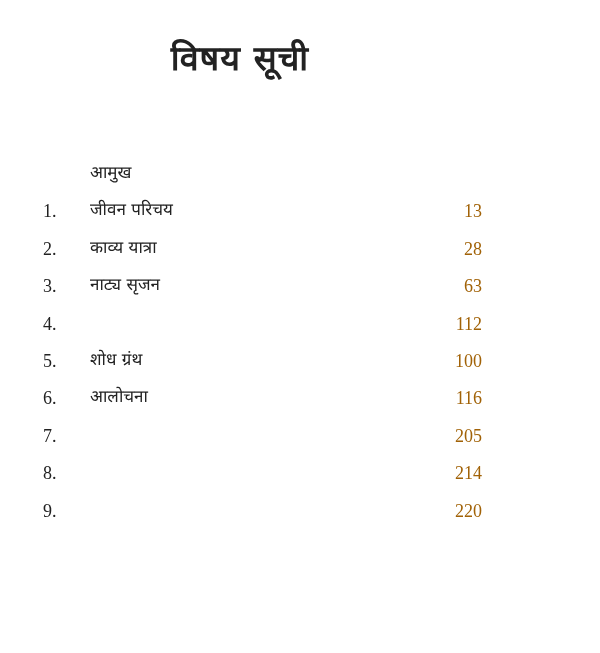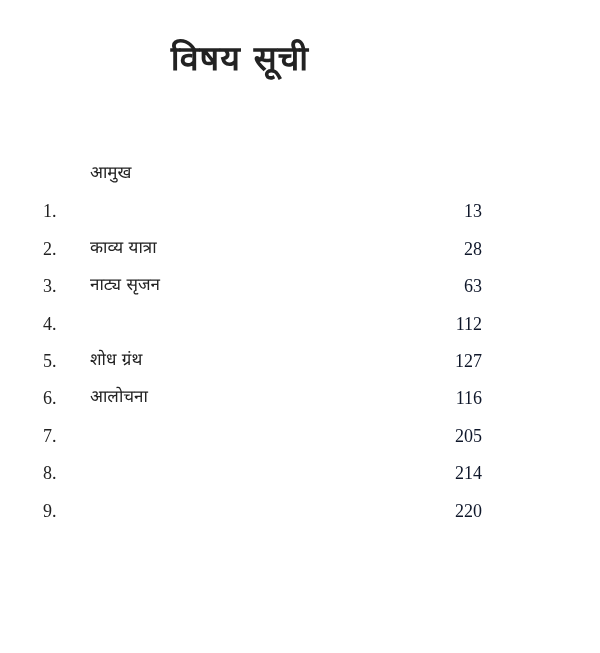--- a/index.html
+++ b/index.html
@@ -54,57 +54,58 @@
       font-size: 17px;
       color: #222;
       white-space: nowrap;
     }
     .page {
       position: absolute;
       right: 60px;
       top: 6px;
       font-family: "Liberation Serif", serif;
       font-size: 18px;
-      color: #0f172a;
+      color: #a16207;
       text-align: right;
     }
   </style>
 </head>
 <body>
 
 <div class="title">विषय सूची</div>
 
 <div class="toc">
   <div class="row">
     <span class="num"></span>
     <span class="label">आमुख</span>
     <span class="page"></span>
   </div>
   <div class="row">
     <span class="num">1.</span>
+    <span class="label">जीवन परिचय</span>
     <span class="page">13</span>
   </div>
   <div class="row">
     <span class="num">2.</span>
     <span class="label">काव्य यात्रा</span>
     <span class="page">28</span>
   </div>
   <div class="row">
     <span class="num">3.</span>
     <span class="label">नाट्य सृजन</span>
     <span class="page">63</span>
   </div>
   <div class="row">
     <span class="num">4.</span>
     <span class="page">112</span>
   </div>
   <div class="row">
     <span class="num">5.</span>
     <span class="label">शोध ग्रंथ</span>
-    <span class="page">127</span>
+    <span class="page">100</span>
   </div>
   <div class="row">
     <span class="num">6.</span>
     <span class="label">आलोचना</span>
     <span class="page">116</span>
   </div>
   <div class="row">
     <span class="num">7.</span>
     <span class="page">205</span>
   </div>

